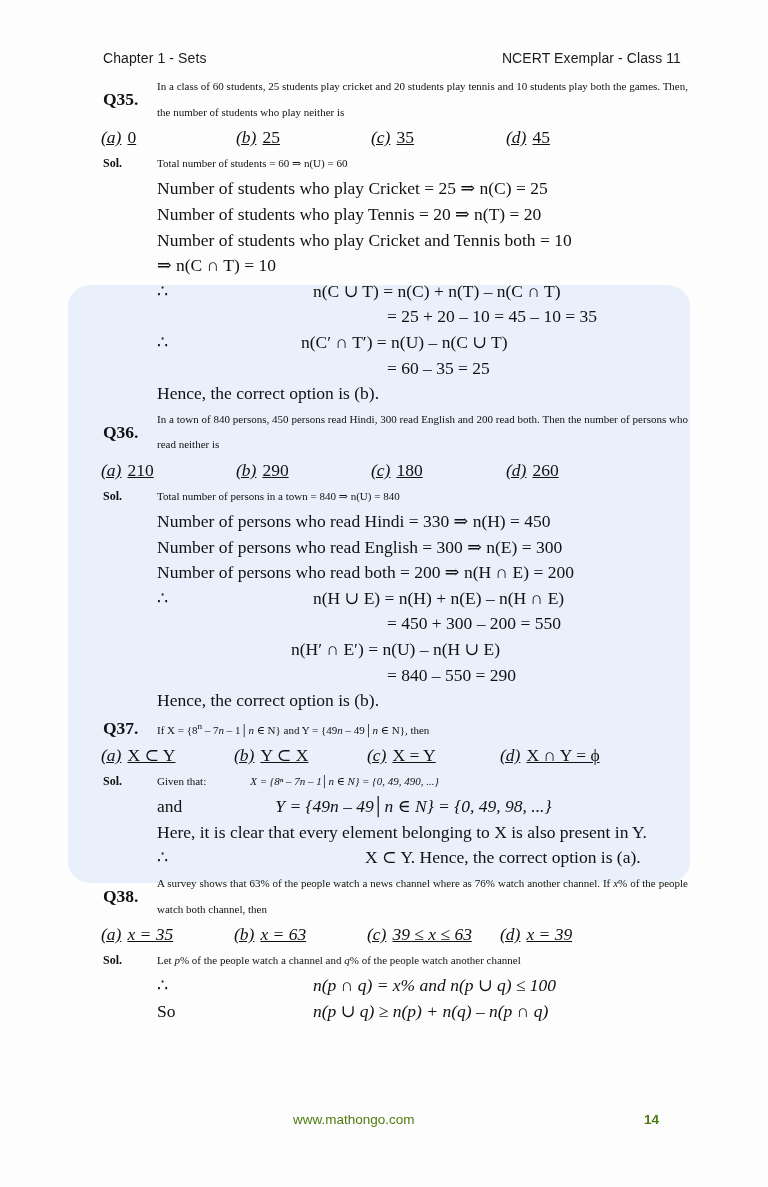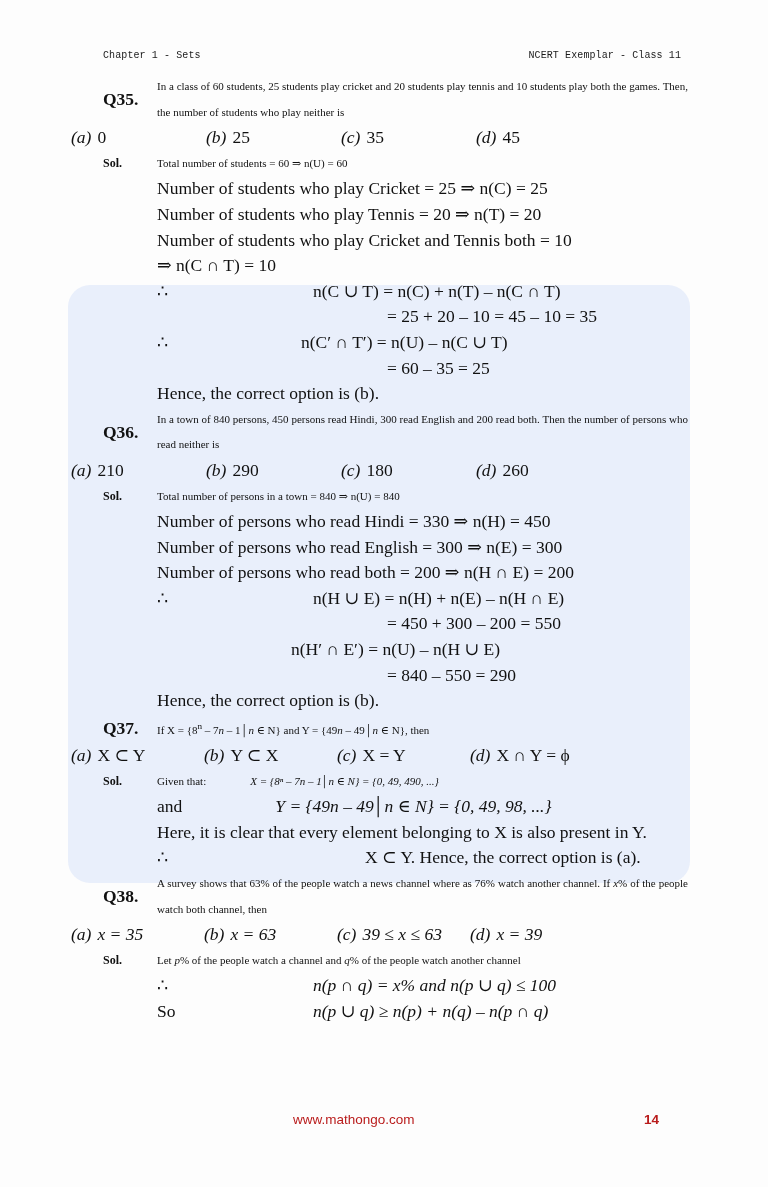--- a/index.html
+++ b/index.html
@@ -47,22 +47,22 @@
   }
 
   
   .runhead {
     position: absolute;
     top: 50px;
     left: 103px;
     width: 578px;
     display: flex;
     justify-content: space-between;
-    font-family: Liberation Mono, monospace;
-    font-size: 10px;
+    font-family: Liberation Sans, sans-serif;
+    font-size: 14px;
     color: #1a1a1a;
     letter-spacing: 0.1px;
   }
 
   
   .body {
     position: absolute;
     top: 74px;
     left: 0;
     width: 768px;
@@ -86,23 +86,24 @@
     font-size: 11px;
     line-height: 25.6px;
   }
   .justify { text-align: justify; text-align-last: left; }
   .hang { padding: 0 80px 0 157px; font-size: 17.5px; line-height: 25.6px; }
   .hang.justify { text-align: justify; text-align-last: left; }
 
   
   .opts {
     display: flex;
-    padding: 0 60px 0 71px;
+    padding: 0 60px 0 101px;
     font-size: 17.5px;
     line-height: 25.6px;
+    text-decoration: underline;
   }
   .opts .opt { flex: 0 0 auto; }
   .opts.w4 .opt { width: 135px; }
   .opts.w4b .opt { width: 133px; }
 
   
   .eq {
     display: flex;
     padding: 0 60px 0 157px;
     font-size: 17.5px;
@@ -117,21 +118,21 @@
   
   .footer {
     position: absolute;
     top: 1112px;
     left: 103px;
     width: 578px;
     display: flex;
     justify-content: space-between;
     font-family: "Liberation Sans", "DejaVu Sans", sans-serif;
     font-size: 13.5px;
-    color: #b91c1c;
+    color: #4d7c0f;
   }
   .footer .url { margin-left: 190px; }
   .footer .pg { margin-right: 22px; font-weight: 600; }
 
   .sp2 { display:inline-block; width: 6px; }
 </style>
 </head>
 <body>
 
 <div class="page">

